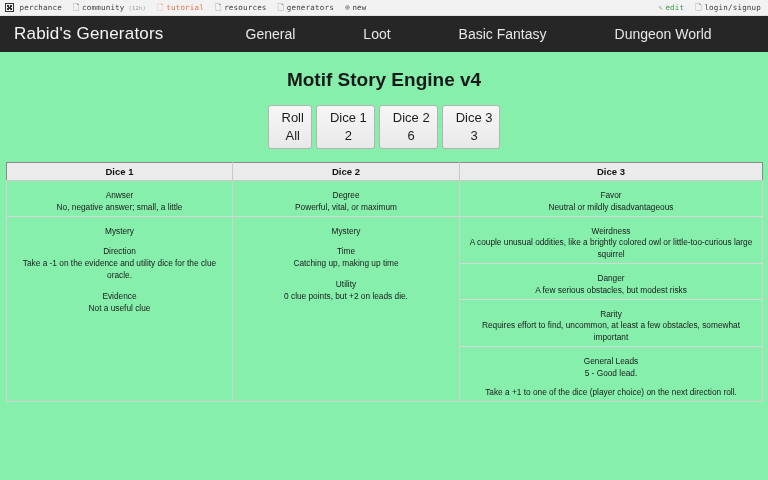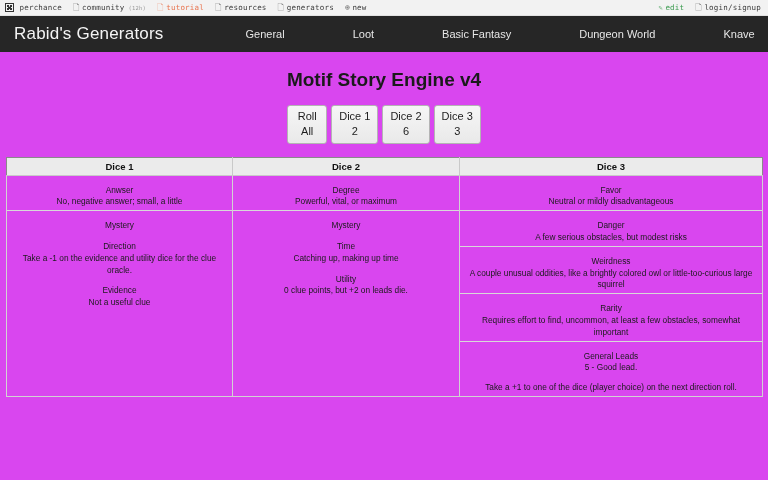--- a/index.html
+++ b/index.html
@@ -66,28 +66,28 @@
   }
   #brand {
     color: #f4f4f4;
     font-size: 17px;
     letter-spacing: 0.2px;
     margin-right: 30px;
     cursor: pointer;
   }
   #navbar .nav-link {
     color: #e6e6e6;
-    font-size: 11px;
+    font-size: 14px;
     padding: 0 16px;
     cursor: pointer;
   }
 
   
   #page {
-    background: #d946ef;
+    background: #86efac;
     margin: 0;
     height: 428px;
     padding: 0;
   }
   #title {
     text-align: center;
     font-size: 19px;
     font-weight: bold;
     color: #1a1a1a;
     padding: 17px 0 0 0;
@@ -99,23 +99,23 @@
     display: flex;
     justify-content: center;
     gap: 4px;
     margin-top: 14px;
   }
   .dice-btn {
     background: linear-gradient(to bottom, #f6f6f6 0%, #e9e9e9 100%);
     border: 1px solid #b4b4b4;
     border-radius: 3px;
     min-width: 40px;
-    padding: 3px 7px 4px 7px;
+    padding: 3px 7px 4px 13px;
     text-align: center;
-    font-size: 11px;
+    font-size: 13px;
     color: #1c1c1c;
     line-height: 1.35;
     cursor: pointer;
   }
   .dice-btn .bl2 { display: block; }
 
   
   #table-wrap { padding: 0 6px; margin-top: 13px; }
   table.motif {
     width: 100%;
@@ -299,28 +299,28 @@
             <table class="sub-table">
               <tbody>
                   <tr>
                 <td class="entry">
                   <span class="ttl">Favor</span>
                   <span class="bd">Neutral or mildly disadvantageous</span>
                 </td>
               </tr>
               <tr>
                 <td class="entry">
+                  <span class="ttl">Weirdness</span>
+                  <span class="bd">A couple unusual oddities, like a brightly colored owl or little-too-curious large squirrel</span>
+                </td>
+              </tr>
+              <tr>
+                <td class="entry">
                   <span class="ttl">Danger</span>
                   <span class="bd">A few serious obstacles, but modest risks</span>
-                </td>
-              </tr>
-              <tr>
-                <td class="entry">
-                  <span class="ttl">Weirdness</span>
-                  <span class="bd">A couple unusual oddities, like a brightly colored owl or little-too-curious large squirrel</span>
                 </td>
               </tr>
               <tr>
                 <td class="entry">
                   <span class="ttl">Rarity</span>
                   <span class="bd">Requires effort to find, uncommon, at least a few obstacles, somewhat important</span>
                 </td>
               </tr>
               <tr>
                 <td class="entry">

